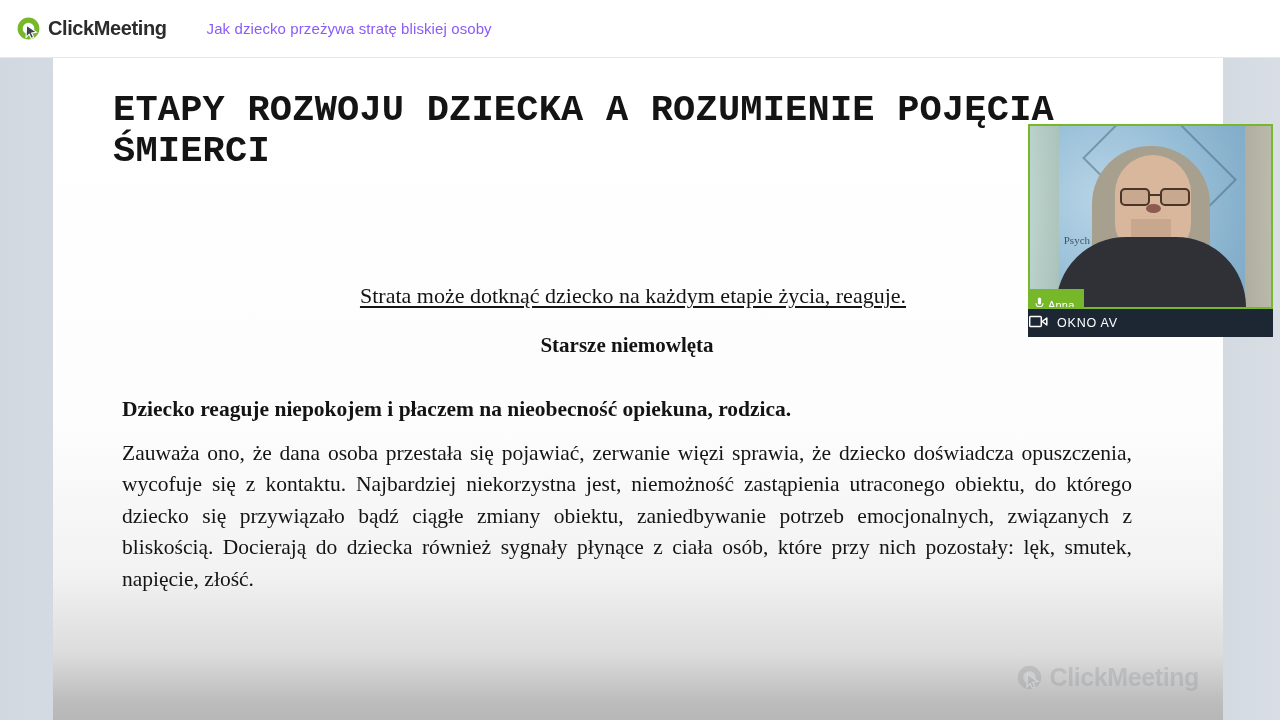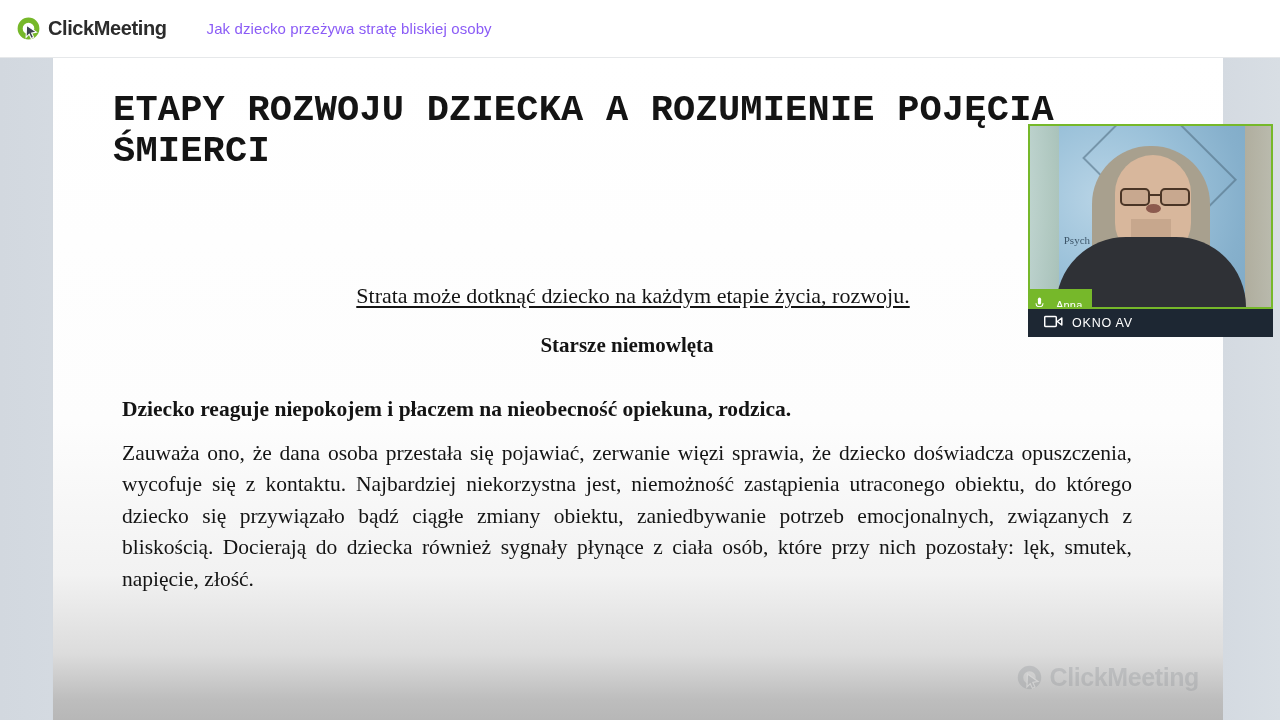--- a/index.html
+++ b/index.html
@@ -188,35 +188,35 @@
     border-radius:72px 72px 0 0;
   }
   .person-neck{
     position:absolute; left:50%; bottom:62px;
     width:40px; height:26px; margin-left:-20px;
     background:#c7a78d;
   }
 
   .name-badge{
     position:absolute; left:0; bottom:0;
-    display:flex; align-items:center; gap:12px;
+    display:flex; align-items:center; gap:4px;
     background:#76b82a;
     padding:16px 9px 2px 5px;
     height:17px;
   }
   .badge-label{
     font-family:"Liberation Sans", sans-serif;
     font-size:11px; color:#ffffff; letter-spacing:.2px;
   }
 
   .av-bar{
     width:245px; height:28px;
     background:#1d2733;
     display:flex; align-items:center; gap:9px;
-    padding-left:16px;
+    padding-left:1px;
   }
   .av-label{
     font-family:"Liberation Sans", sans-serif;
     font-size:12.5px; color:#ffffff; letter-spacing:.8px;
   }
 </style>
 </head>
 <body>
 
 <div class="topbar">
@@ -237,21 +237,21 @@
 <div class="stage">
 
   <div class="stage-left-strip"></div>
   <div class="stage-right-strip"></div>
 
   <div class="slide">
     <div class="slide-inner">
 
       <h1 class="slide-title">ETAPY ROZWOJU DZIECKA A ROZUMIENIE POJĘCIA ŚMIERCI</h1>
 
-      <div class="subtitle">Strata może dotknąć dziecko na każdym etapie życia, rozwoju.</div>
+      <div class="subtitle">Strata może dotknąć dziecko na każdym etapie życia, reaguje.</div>
 
       <div class="body-block">
         <div class="lead">Starsze niemowlęta</div>
         <p class="para bold">Dziecko reaguje niepokojem i  płaczem na nieobecność opiekuna, rodzica.</p>
         <p class="para last"> Zauważa ono, że dana osoba przestała się pojawiać, zerwanie więzi sprawia, że dziecko doświadcza opuszczenia, wycofuje się z kontaktu. Najbardziej niekorzystna jest, niemożność zastąpienia utraconego obiektu, do którego dziecko się przywiązało bądź ciągłe zmiany obiektu, zaniedbywanie potrzeb emocjonalnych, związanych z bliskością. Docierają do dziecka również sygnały płynące  z ciała osób, które przy nich pozostały: lęk, smutek, napięcie, złość.</p>
       </div>
 
       <div class="watermark">
         <span class="wm-mark">
           <svg width="27" height="27" viewBox="0 0 25 25">

